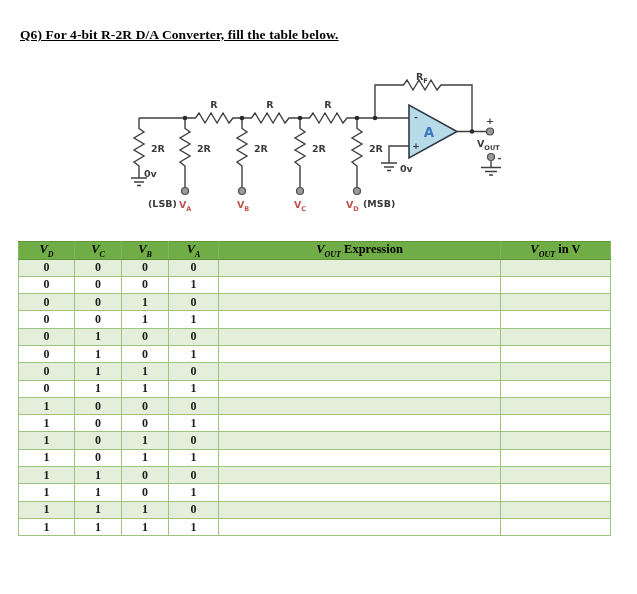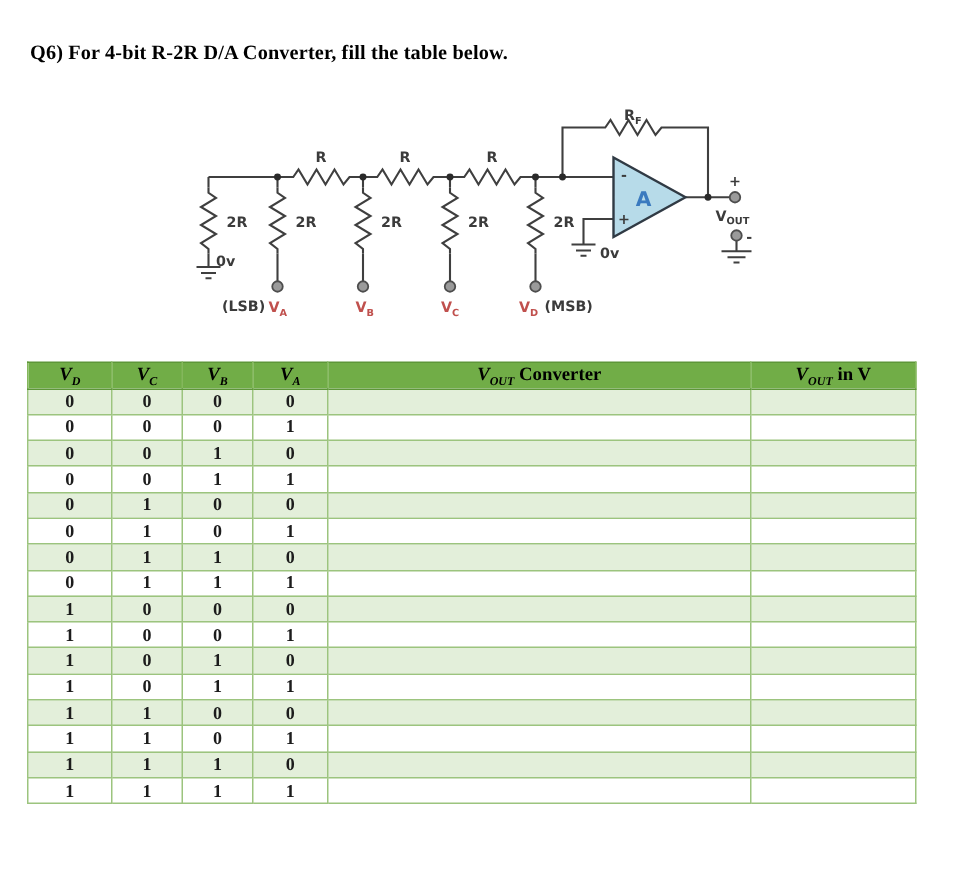--- a/index.html
+++ b/index.html
@@ -5,21 +5,21 @@
   html,body{margin:0;padding:0;}
   body{
     width:637px;height:594px;position:relative;background:#ffffff;
     font-family:"Liberation Serif",serif;
   }
   .page{position:absolute;inset:0;overflow:hidden;background:#fff;}
 
   .title{
     position:absolute;left:20px;top:27px;
     font-size:13.5px;font-weight:bold;color:#000;
-    letter-spacing:.1px;white-space:nowrap;
+    letter-spacing:.1px;white-space:nowrap;text-decoration:underline;
   }
 
   svg.circuit{position:absolute;left:0;top:0;}
   .circuit text{
     font-family:"DejaVu Sans",sans-serif;
     font-weight:bold;fill:#3b3b3b;font-size:9.5px;
   }
   .circuit text.vin{fill:#c0504d;}
   .circuit text.opamp-a{fill:#3a7abf;font-size:13.5px;}
   .circuit .sub{font-size:6.5px;}
@@ -141,21 +141,21 @@
       <col style="width:50px">
         <col style="width:282px">
         <col style="width:110px">
     </colgroup>
     <thead>
       <tr>
         <th><span class="vhead">V</span><sub>D</sub><span class="rest"></span></th>
         <th><span class="vhead">V</span><sub>C</sub><span class="rest"></span></th>
         <th><span class="vhead">V</span><sub>B</sub><span class="rest"></span></th>
         <th><span class="vhead">V</span><sub>A</sub><span class="rest"></span></th>
-        <th><span class="vhead">V</span><sub>OUT</sub><span class="rest"> Converter</span></th>
+        <th><span class="vhead">V</span><sub>OUT</sub><span class="rest"> Expression</span></th>
         <th><span class="vhead">V</span><sub>OUT</sub><span class="rest"> in V</span></th>
       </tr>
     </thead>
     <tbody>
         <tr class="alt">
           <td>0</td>
           <td>0</td>
           <td>0</td>
           <td>0</td>
           <td></td>

